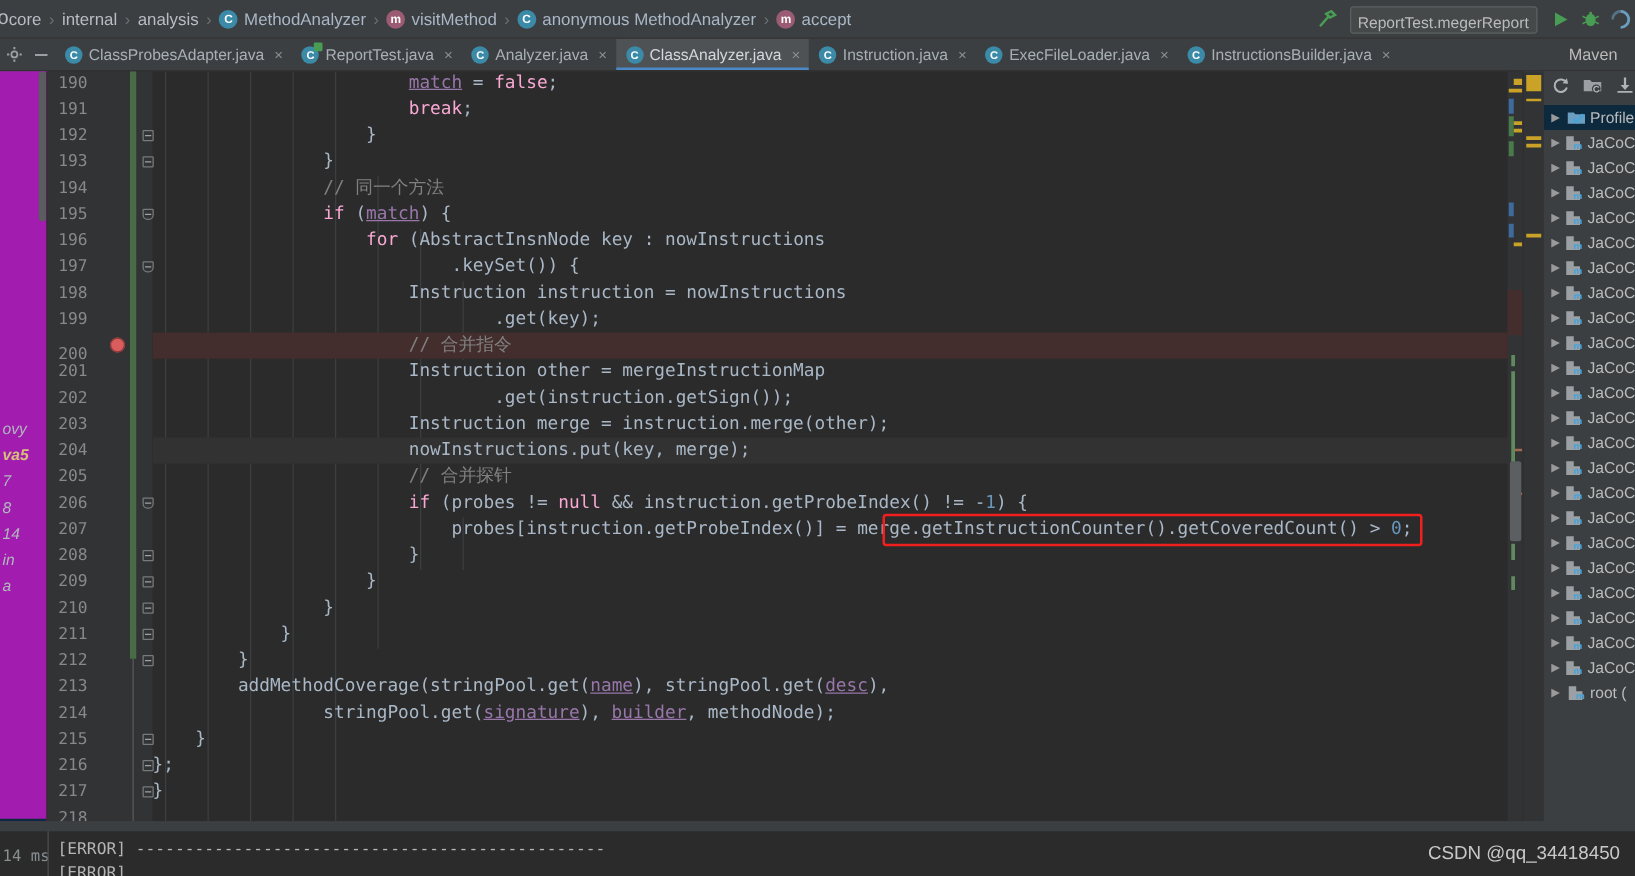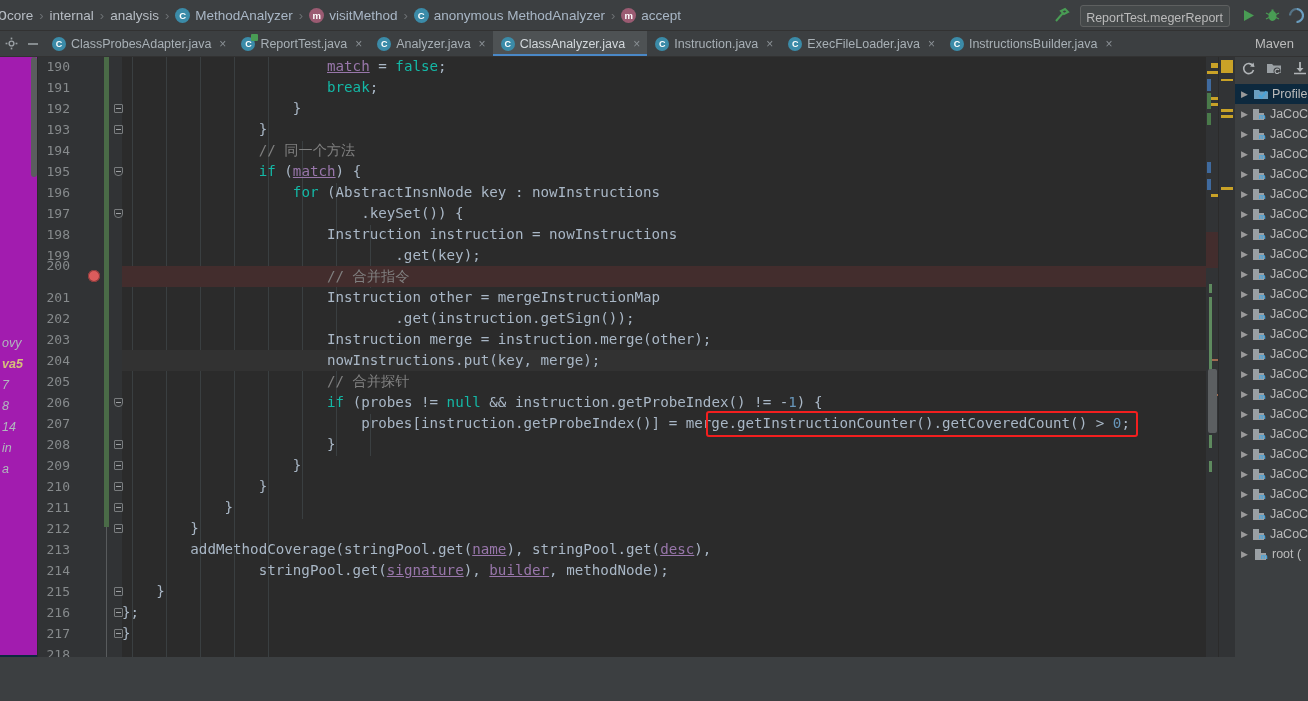--- a/index.html
+++ b/index.html
@@ -107,21 +107,21 @@
   }
   .code-area { position: absolute; left: 84px; top: 0; right: 0; bottom: 0; overflow: hidden; }
   .crow { position: absolute; left: 0; right: 0; height: 21px; }
   .crow .txt {
     position: absolute; left: 0; top: 0; height: 21px; line-height: 21px;
     font-family: "DejaVu Sans Mono", monospace; font-size: 14.2px; color: #a9b7c6;
     white-space: pre;
   }
   .hl-bp { background: #432d2d; }
   .hl-cur { background: #323232; }
-  .kw { color: #14b8a6; }
+  .kw { color: #f9a8d4; }
   .cm { color: #808080; }
   .fld { color: #9876aa; }
   .num { color: #6897bb; }
   .und { text-decoration: underline; }
   .guide { position: absolute; top: 0; bottom: 0; width: 1px; background: #3a3f41; }
   .redbox {
     position: absolute; border: 2px solid #f21f1f; border-radius: 3px; pointer-events: none;
   }
 
   
@@ -321,21 +321,21 @@
           <div class="ln" style="top: 62px;">193</div>
           <div class="fold minus" style="top: 68px;"></div>
           <div class="ln" style="top: 83px;">194</div>
           <div class="ln" style="top: 104px;">195</div>
           <div class="fold minus arrow" style="top: 110px;"></div>
           <div class="ln" style="top: 125px;">196</div>
           <div class="ln" style="top: 146px;">197</div>
           <div class="fold minus arrow" style="top: 152px;"></div>
           <div class="ln" style="top: 167px;">198</div>
           <div class="ln" style="top: 188px;">199</div>
-          <div class="ln" style="top: 198px;">200</div>
+          <div class="ln" style="top: 216px;">200</div>
           <div class="bp" style="top: 213px;"></div>
           <div class="ln" style="top: 230px;">201</div>
           <div class="ln" style="top: 251px;">202</div>
           <div class="ln" style="top: 272px;">203</div>
           <div class="ln" style="top: 293px;">204</div>
           <div class="ln" style="top: 314px;">205</div>
           <div class="ln" style="top: 335px;">206</div>
           <div class="fold minus arrow" style="top: 341px;"></div>
           <div class="ln" style="top: 356px;">207</div>
           <div class="ln" style="top: 377px;">208</div>
@@ -701,14 +701,23 @@
           <span class="mv-arrow">▶</span>
           <span class="mv-icon"><svg width="14" height="13" viewBox="0 0 14 13">
               <path d="M1 1 h6 v4 h5 v7 H1 Z" fill="#9aa0a4"></path>
               <text x="6.5" y="11.3" font-size="7" fill="#4aa3d8" font-family="DejaVu Sans" font-weight="bold">m</text>
             </svg></span>
           <span>root (</span>
         </div>
       </div>
   </div>
 
+  <div class="console">
+    <div class="console-inner">
+      <div class="cns-time">14 ms</div>
+      <div class="cns-gutter"></div>
+      <div class="cns-line" style="top:7px">[ERROR] ------------------------------------------------</div>
+      <div class="cns-line" style="top:26px">[ERROR]</div>
+      <div class="watermark">CSDN @qq_34418450</div>
+    </div>
+  </div>
 
 </div>
 
 </body></html>

